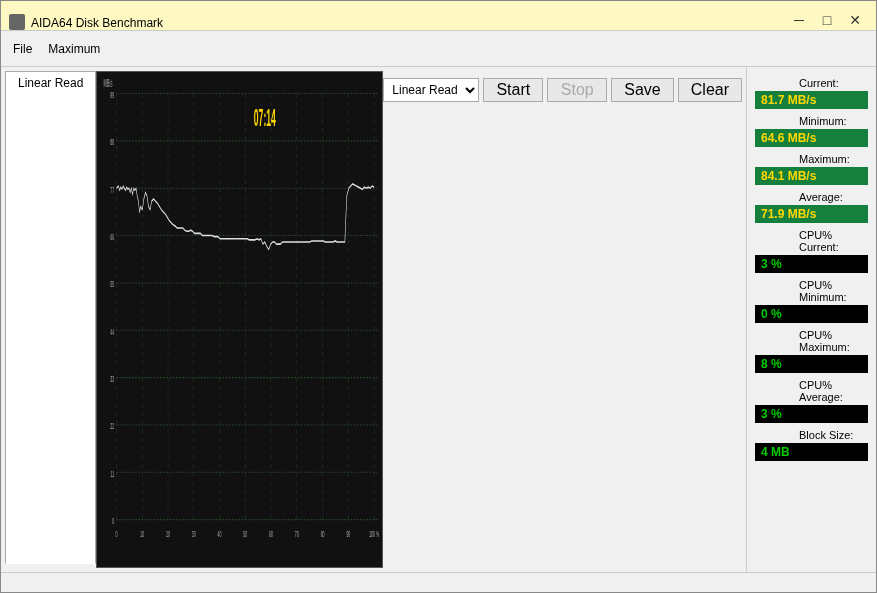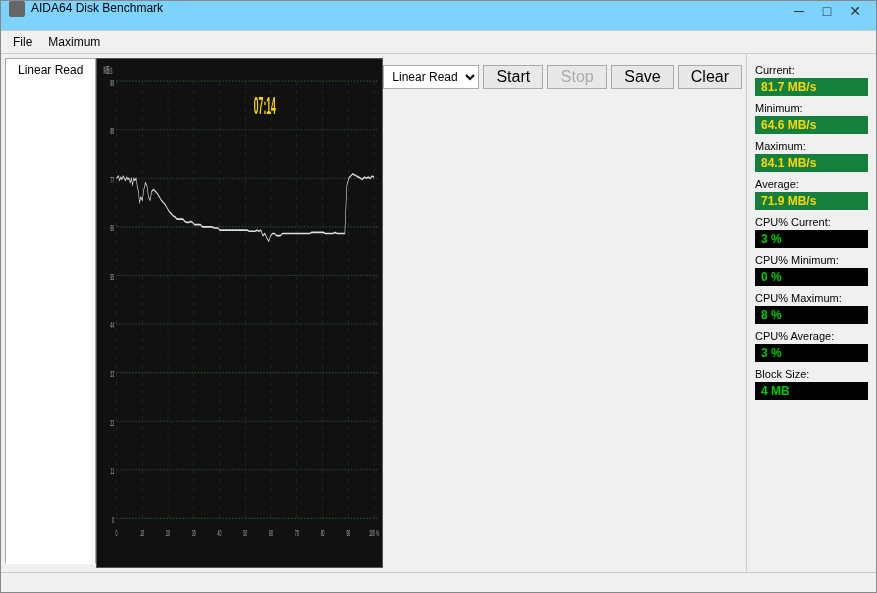--- a/index.html
+++ b/index.html
@@ -13,24 +13,24 @@
     }
     .window {
       width: 877px;
       height: 593px;
       background: #f0f0f0;
       border: 1px solid #888;
       display: flex;
       flex-direction: column;
     }
     .title-bar {
-      background: #7dd3fc;
+      background: #fef9c3;
       height: 30px;
       display: flex;
-      align-items: flex-start;
+      align-items: flex-end;
       padding: 0 8px;
       border-bottom: 1px solid #ccc;
       user-select: none;
     }
     .title-bar-icon {
       width: 16px;
       height: 16px;
       margin-right: 6px;
       background: #666;
       border-radius: 2px;
@@ -51,21 +51,21 @@
       background: none;
       border: none;
       cursor: pointer;
       font-size: 14px;
       color: #333;
       display: flex;
       align-items: center;
       justify-content: center;
     }
     .menu-bar {
-      height: 23px;
+      height: 36px;
       background: #f0f0f0;
       display: flex;
       align-items: center;
       padding: 0 4px;
       border-bottom: 1px solid #ccc;
     }
     .menu-item {
       padding: 2px 8px;
       cursor: pointer;
       font-size: 12px;
@@ -138,20 +138,21 @@
       flex-direction: column;
       gap: 2px;
       background: #f0f0f0;
       border-left: 1px solid #ccc;
       font-size: 11px;
     }
     .stat-label {
       color: #000;
       margin-top: 4px;
       font-size: 11px;
+      margin-left: 44px;
     }
     .stat-value {
       background: #15803d;
       color: #ffd700;
       font-weight: bold;
       font-size: 12px;
       padding: 2px 6px;
       display: block;
       width: 100%;
     }

